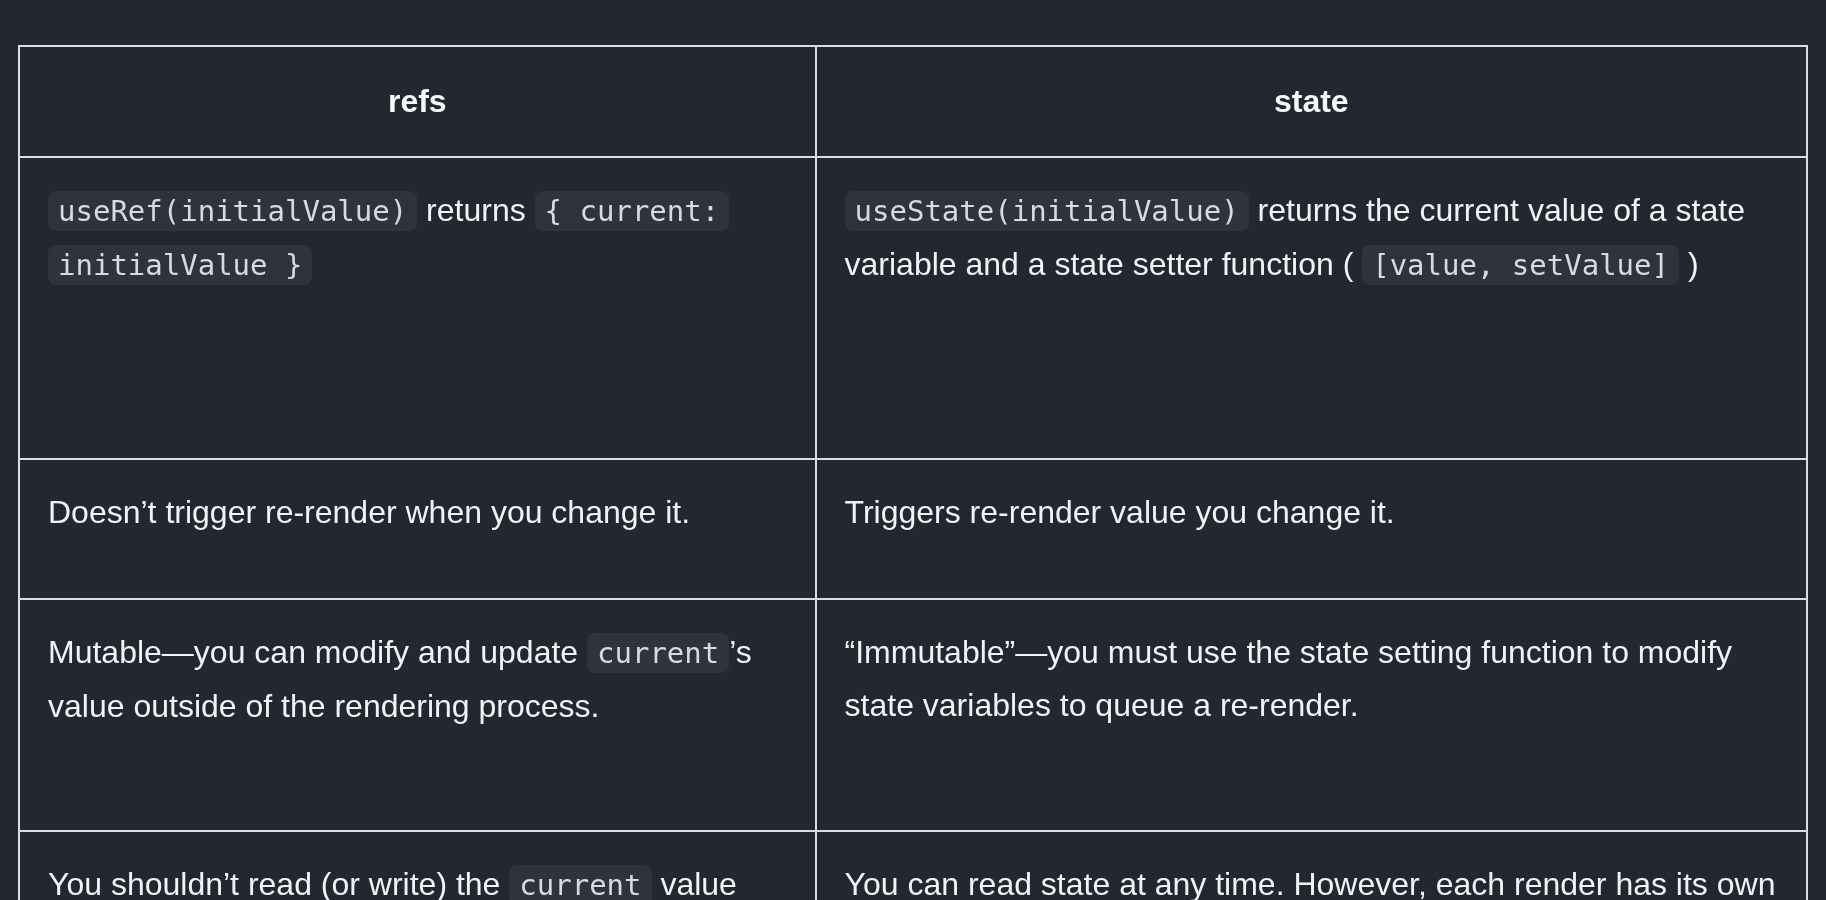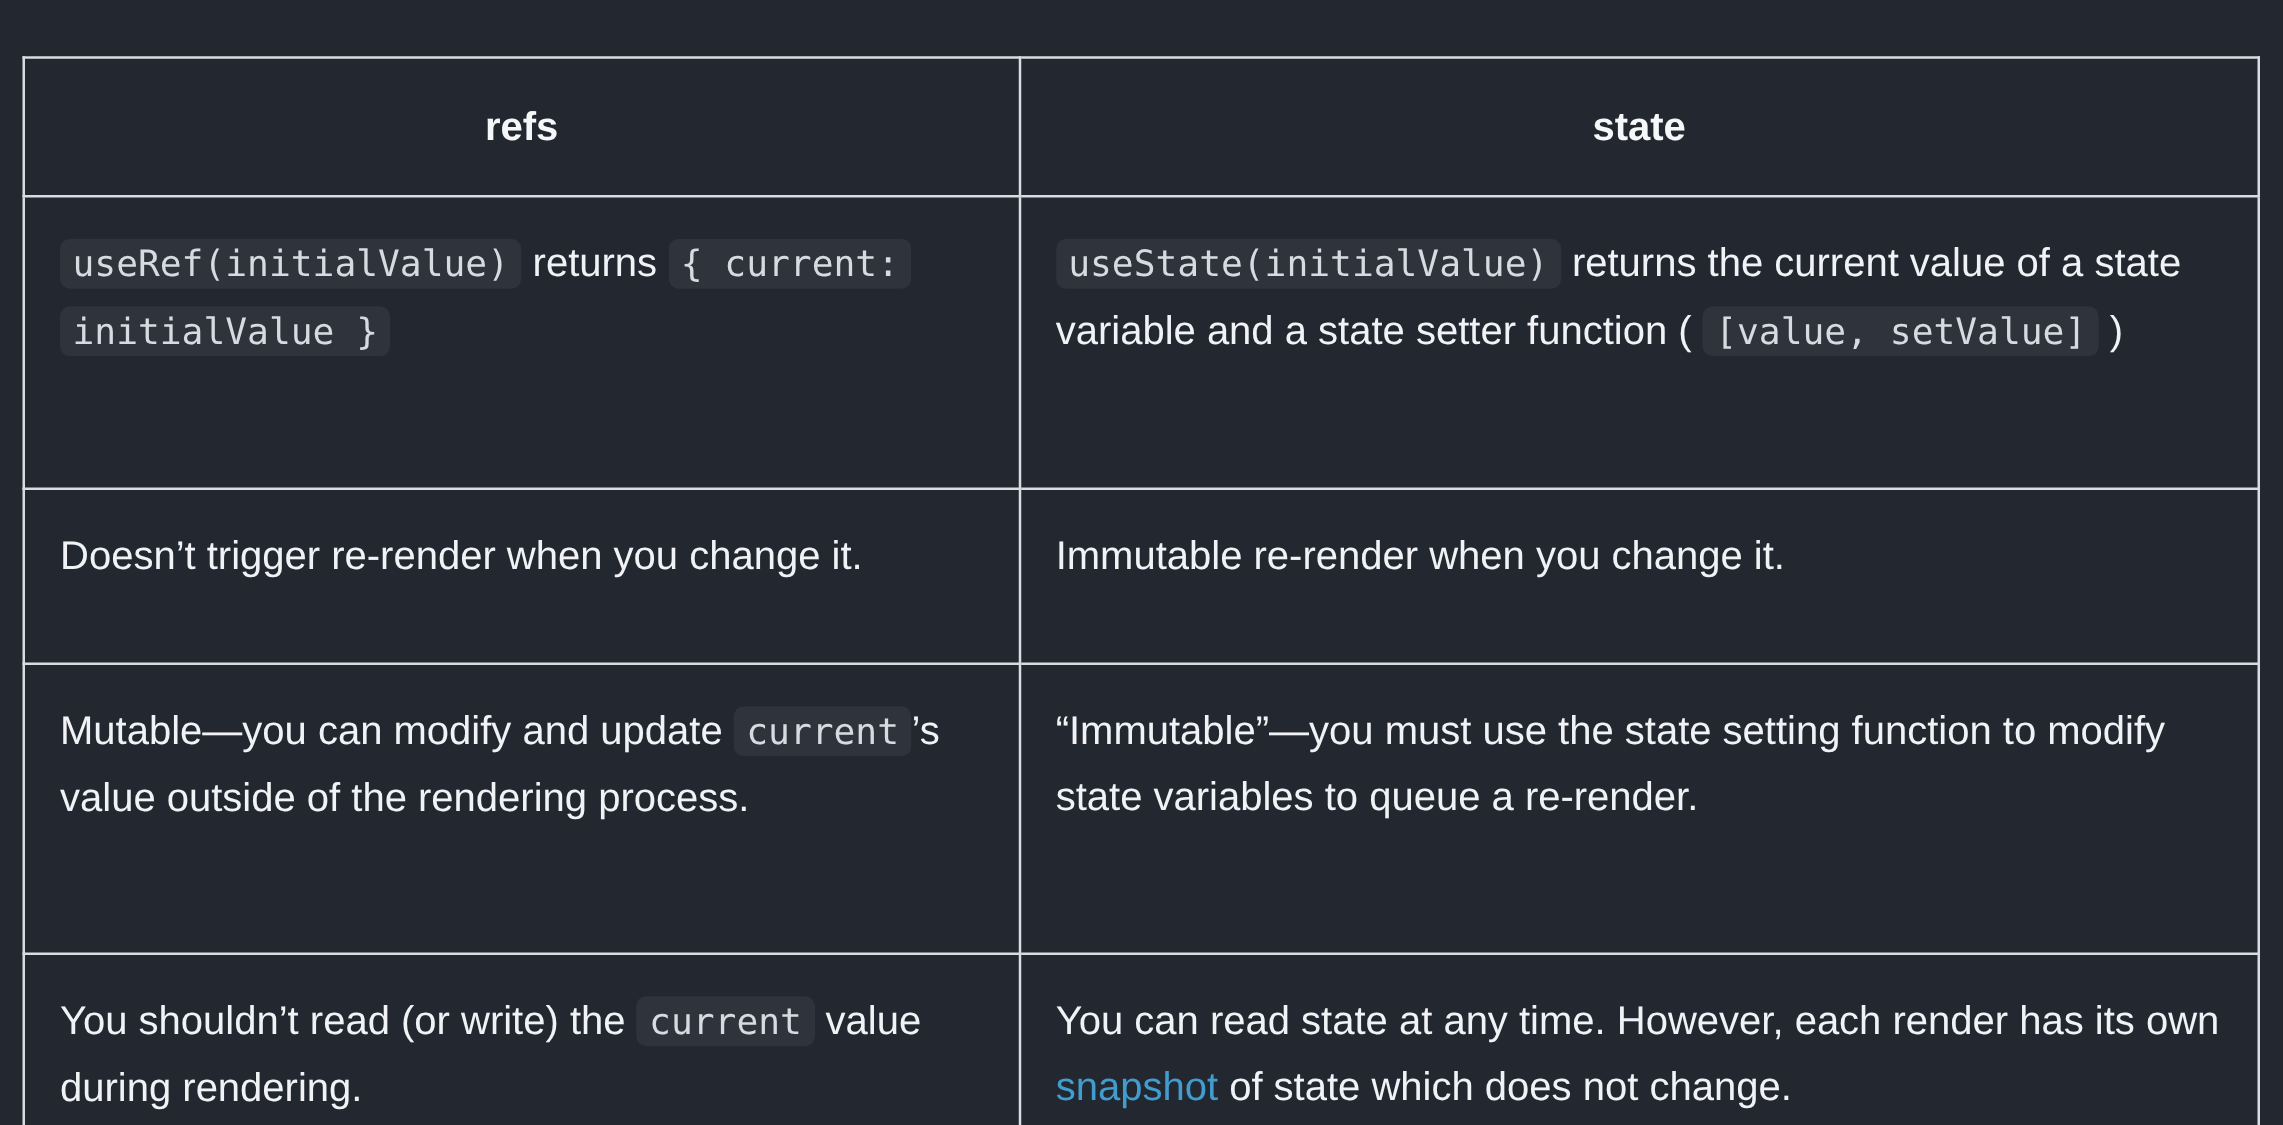--- a/index.html
+++ b/index.html
@@ -32,21 +32,21 @@
     border: 2px solid var(--border, #d9dce2);
   }
   thead tr { height: 111px; }
   th {
     color: var(--heading-text, #f6f7f9);
     font-size: 32px;
     font-weight: bold;
     text-align: center;
     vertical-align: middle;
   }
-  tbody tr:nth-child(1) { height: 234px; }
+  tbody tr:nth-child(1) { height: 302px; }
   tbody tr:nth-child(2) { height: 140px; }
   tbody tr:nth-child(3) { height: 232px; }
   tbody tr:nth-child(4) { height: 171px; }
   td {
     vertical-align: top;
     padding: 26px 28px;
     color: var(--body-text, #f0f2f5);
     font-size: 32px;
     line-height: 53px;
     text-align: left;
@@ -82,21 +82,21 @@
         <th>state</th>
       </tr>
     </thead>
     <tbody>
         <tr>
           <td><code>useRef(initialValue)</code> returns <code>{ current: initialValue }</code></td>
           <td><code>useState(initialValue)</code> returns the current value of a state variable and a state setter function ( <code>[value, setValue]</code> )</td>
         </tr>
         <tr>
           <td>Doesn’t trigger re-render when you change it.</td>
-          <td>Immutable re-render when you change it.</td>
+          <td>Triggers re-render value you change it.</td>
         </tr>
         <tr>
           <td>Mutable—you can modify and update <code>current</code>’s value outside of the rendering process.</td>
           <td>“Immutable”—you must use the state setting function to modify state variables to queue a re-render.</td>
         </tr>
         <tr>
           <td>You shouldn’t read (or write) the <code>current</code> value during rendering.</td>
           <td>You can read state at any time. However, each render has its own <a href="#">snapshot</a> of state which does not change.</td>
         </tr>
       </tbody>

